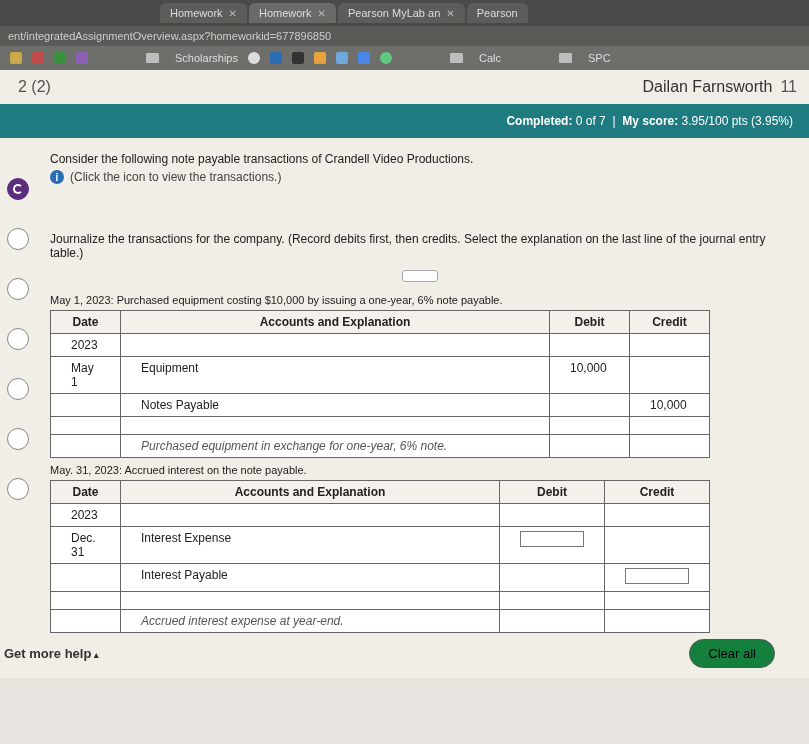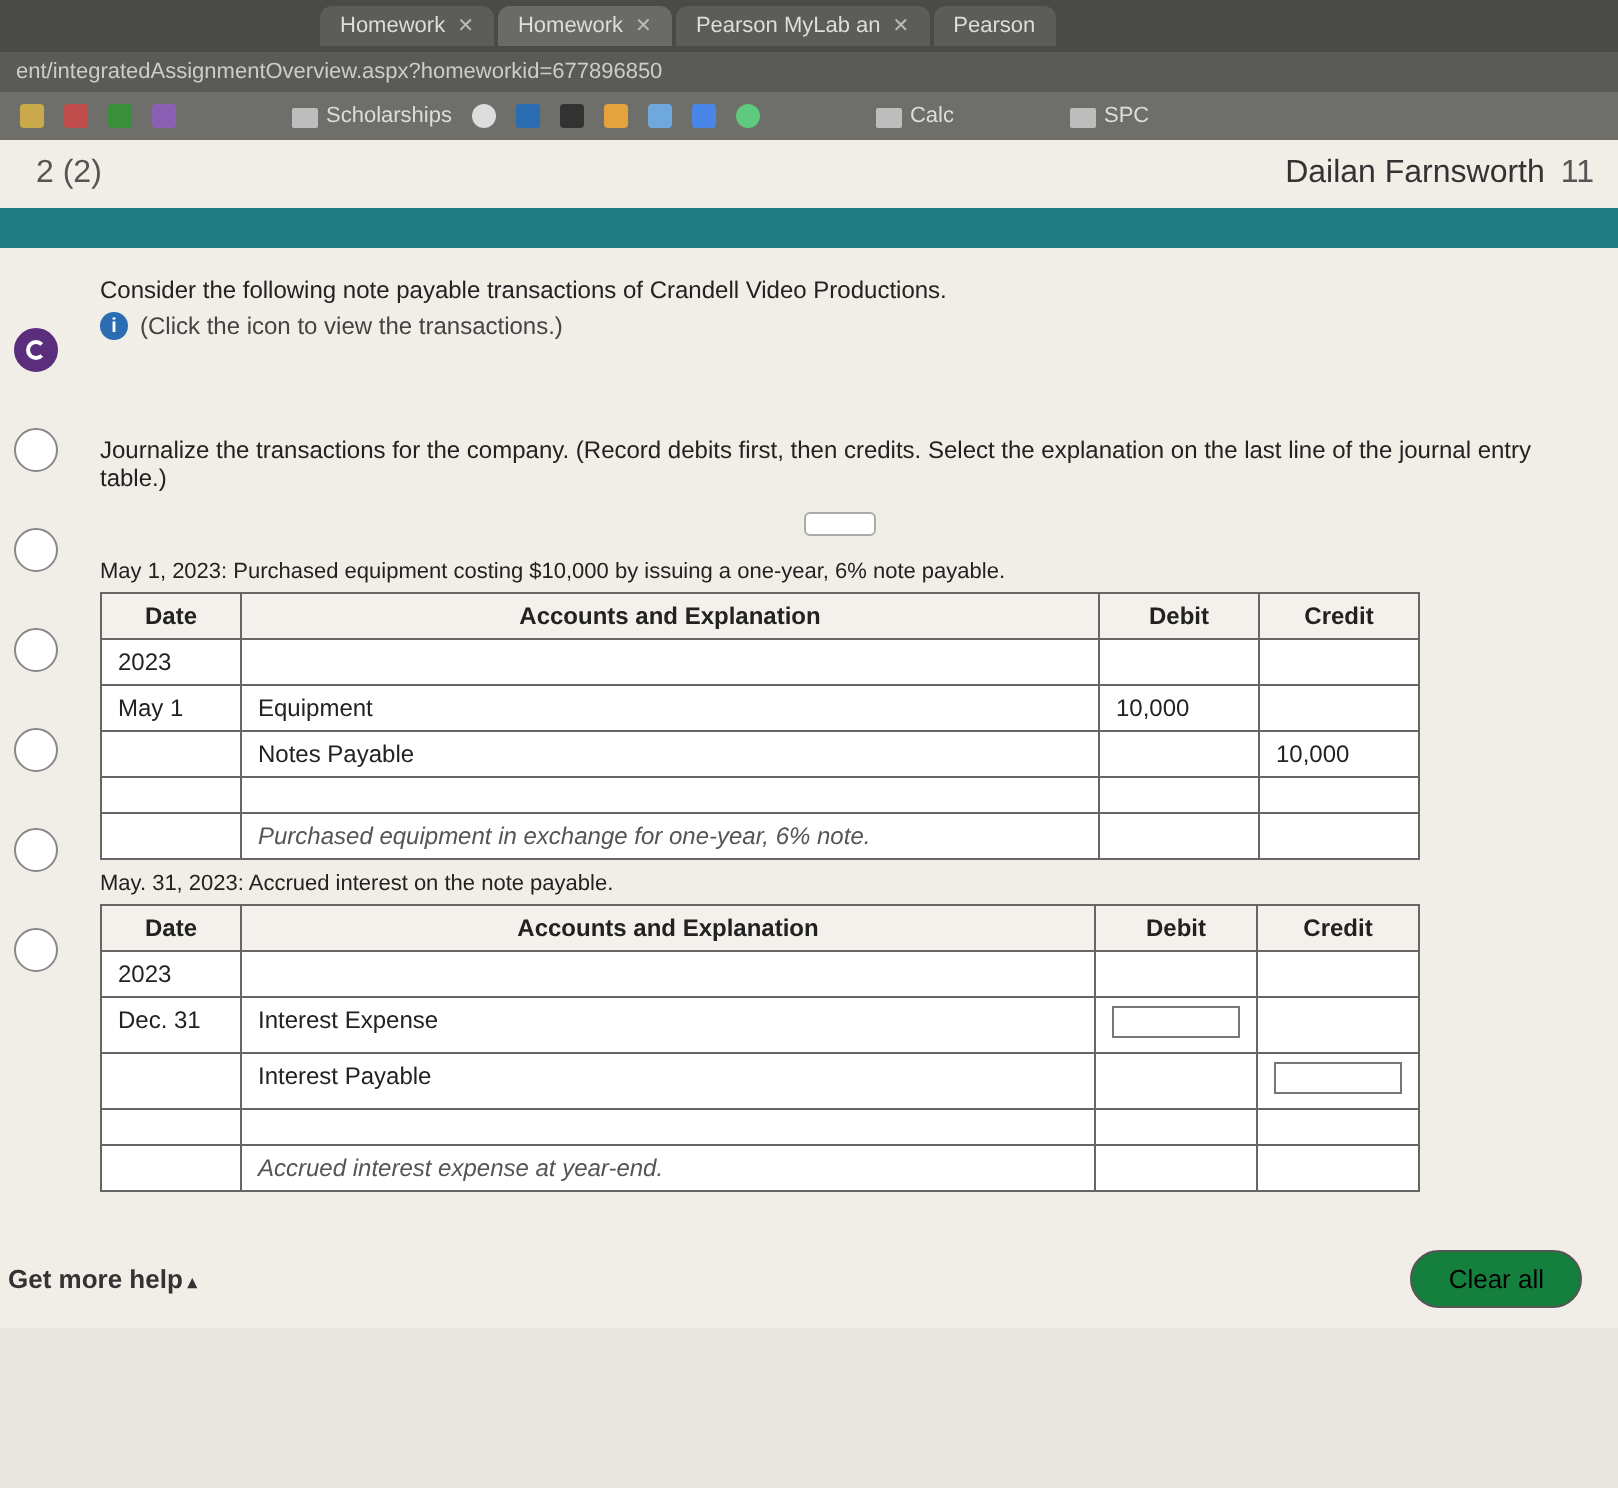--- a/index.html
+++ b/index.html
@@ -43,21 +43,21 @@
   .bookmark-row {
     background: #6e6e6a;
     height: 24px;
     display: flex;
     align-items: center;
     gap: 10px;
     padding-left: 10px;
     font-size: 11px;
     color: #ddd;
   }
-  .bm-item { display: flex; align-items: flex-end; gap: 4px; cursor: pointer; padding-left: 48px; }
+  .bm-item { display: flex; align-items: center; gap: 16px; cursor: pointer; padding-left: 48px; }
   .bm-ico { width: 12px; height: 12px; background: #c9a94a; border-radius: 2px; }
   .folder-ico { width: 13px; height: 10px; background: #bdbdbd; border-radius: 1px; }
   
   .top-strip {
     background: #f1ede7;
     padding: 8px 12px;
     display: flex;
     font-size: 16px;
     color: #555;
   }
@@ -124,21 +124,21 @@
   .trans-label { margin: 6px 0 4px; font-size: 11px; }
   table.journal {
     border-collapse: collapse;
     width: 660px;
     background: #fff;
     margin-bottom: 4px;
     font-size: 12px;
   }
   table.journal th, table.journal td {
     border: 1px solid #666;
-    padding: 4px 8px;
+    padding: 4px 20px;
     text-align: left;
     vertical-align: top;
   }
   table.journal th {
     background: #f4f1ec;
     font-weight: bold;
     text-align: center;
   }
   .col-date { width: 70px; }
   .col-acct { width: auto; }
@@ -146,21 +146,21 @@
   td.amt { text-align: right; }
   td.indent { padding-left: 28px; }
   td.explain { font-style: italic; color: #555; }
   .input-cell {
     display: inline-block; width: 64px; height: 16px;
     border: 1px solid #777; background: #fff;
   }
   
   .footer {
     position: absolute;
-    left: 0; right: 0; bottom: 4px;
+    left: 0; right: 16px; bottom: 4px;
     display: flex; align-items: center; justify-content: space-between;
     padding: 10px 18px 6px 4px;
   }
   .more-help { font-size: 13px; font-weight: bold; color: #333; cursor: pointer; }
   .more-help::after { content: " \25B4"; font-size: 9px; }
   .clear-btn {
     border: 1.5px solid #555; border-radius: 18px;
     padding: 6px 18px; background: #15803d; font-size: 13px; cursor: pointer;
   }
 </style>
@@ -213,20 +213,27 @@
   </span>
 </div>
 
 <div class="top-strip">
   <span class="lbl">2 (2)</span>
   <span class="user">Dailan Farnsworth</span>
   <span style="margin-left:8px">11</span>
 </div>
 
 <div class="q-header">
+  <div class="q-right">
+    <b>Completed:</b>
+    <span>0 of 7</span>
+    &nbsp;|&nbsp;
+    <b>My score:</b>
+    <span>3.95/100 pts (3.95%)</span>
+  </div>
 </div>
 
 <div class="q-body">
   <div class="side-nav">
     <div class="nav-dot active"></div>
     <div class="nav-dot"></div>
     <div class="nav-dot"></div>
     <div class="nav-dot"></div>
     <div class="nav-dot"></div>
     <div class="nav-dot"></div>

